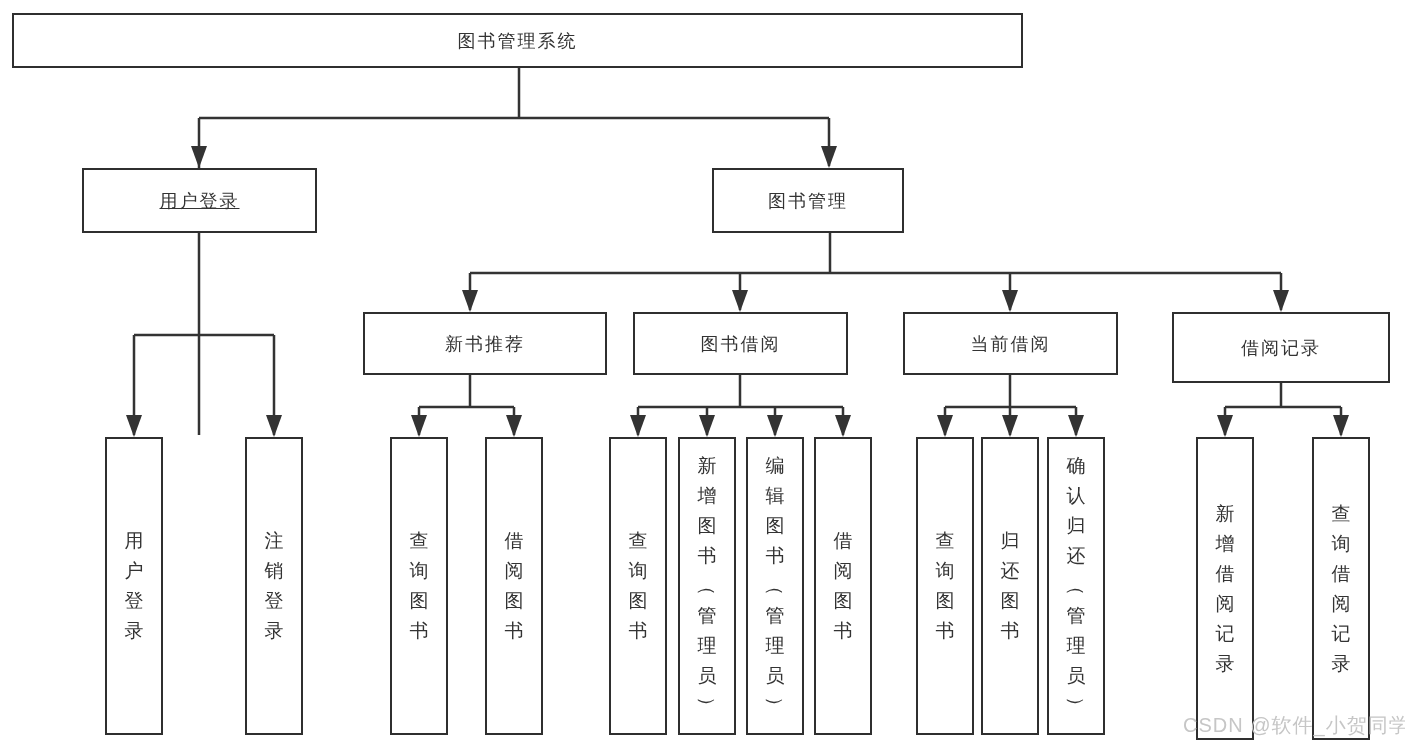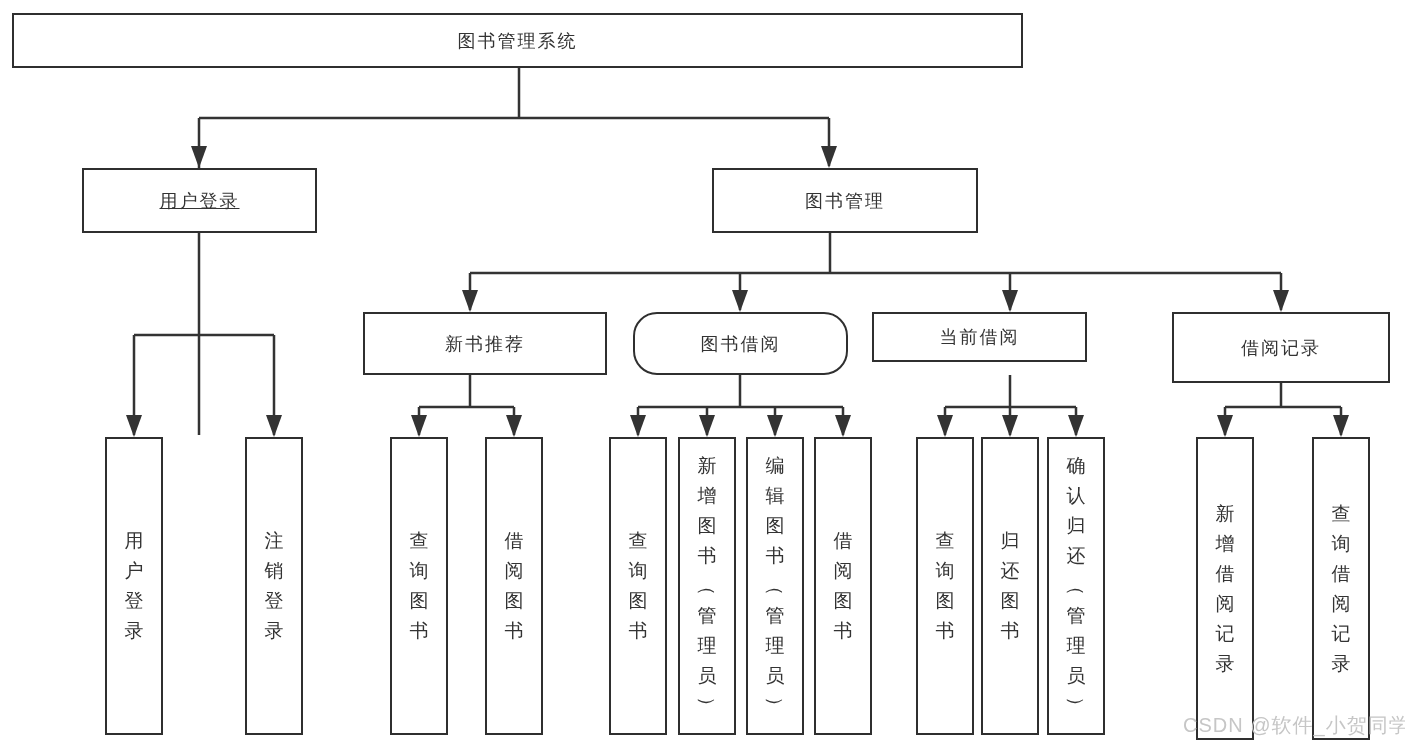--- a/index.html
+++ b/index.html
@@ -47,25 +47,25 @@
     line-height: 30px;
     font-size: 19px;
     text-align: center;
   }
   .vrot { transform: rotate(90deg); }
 
   
   #box-root   { left: 12px;   top: 13px;  width: 1011px; height: 55px; }
 
   #box-l2-0   { left: 82px;   top: 168px; width: 235px;  height: 65px; text-decoration: underline; }
-  #box-l2-1   { left: 712px;  top: 168px; width: 266px;  height: 65px; }
+  #box-l2-1   { left: 712px;  top: 168px; width: 192px;  height: 65px; }
 
   #box-l3-0   { left: 363px;  top: 312px; width: 244px;  height: 63px; }
-  #box-l3-1   { left: 633px;  top: 312px; width: 215px;  height: 63px; border-radius: 24px; }
-  #box-l3-2   { left: 872px;  top: 312px; width: 215px;  height: 50px; }
+  #box-l3-1   { left: 633px;  top: 312px; width: 215px;  height: 63px; }
+  #box-l3-2   { left: 903px;  top: 312px; width: 215px;  height: 63px; }
   #box-l3-3   { left: 1172px; top: 312px; width: 218px;  height: 71px; }
 
   .leaf       { top: 437px; width: 58px; height: 298px; }
   #leaf-0a    { left: 105px; }
   #leaf-0b    { left: 245px; }
   #leaf-1a    { left: 390px; }
   #leaf-1b    { left: 485px; }
   #leaf-2a    { left: 609px; }
   #leaf-2b    { left: 678px; }
   #leaf-2c    { left: 746px; }

